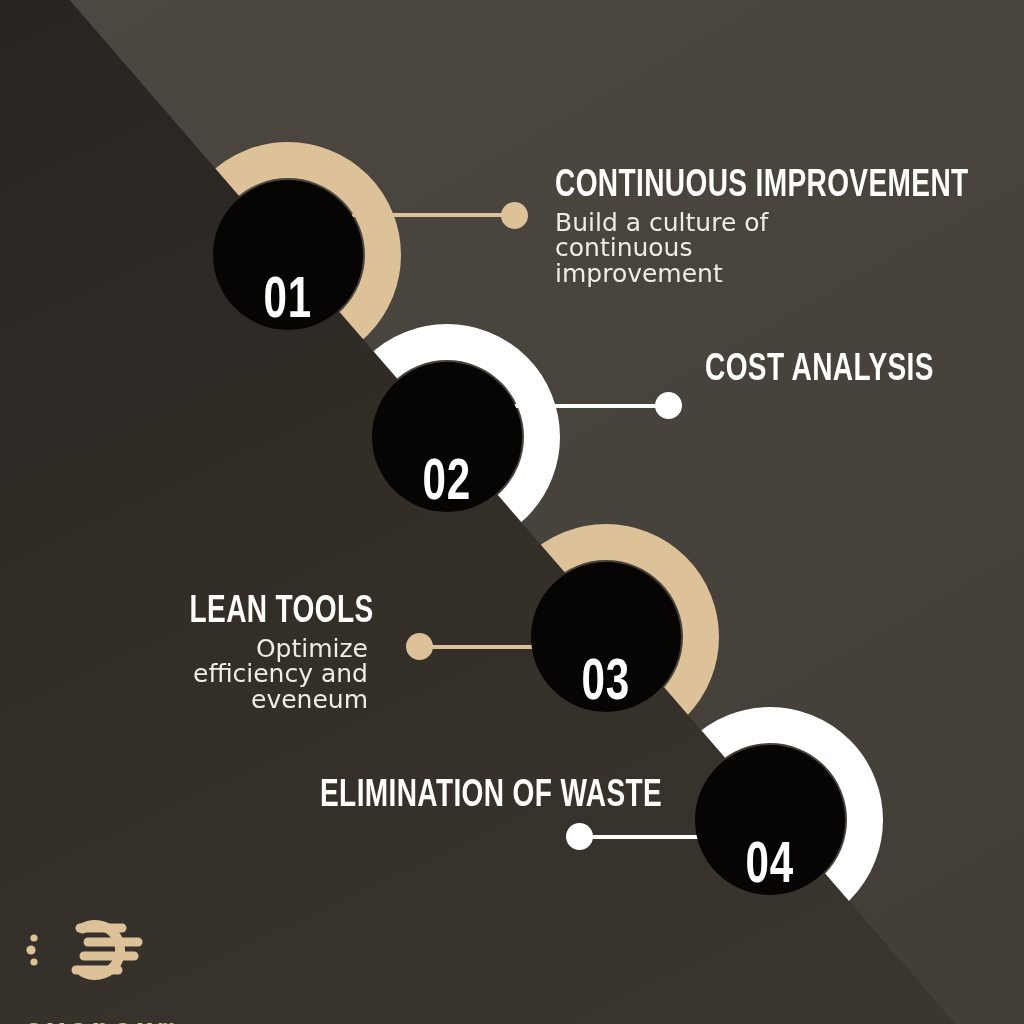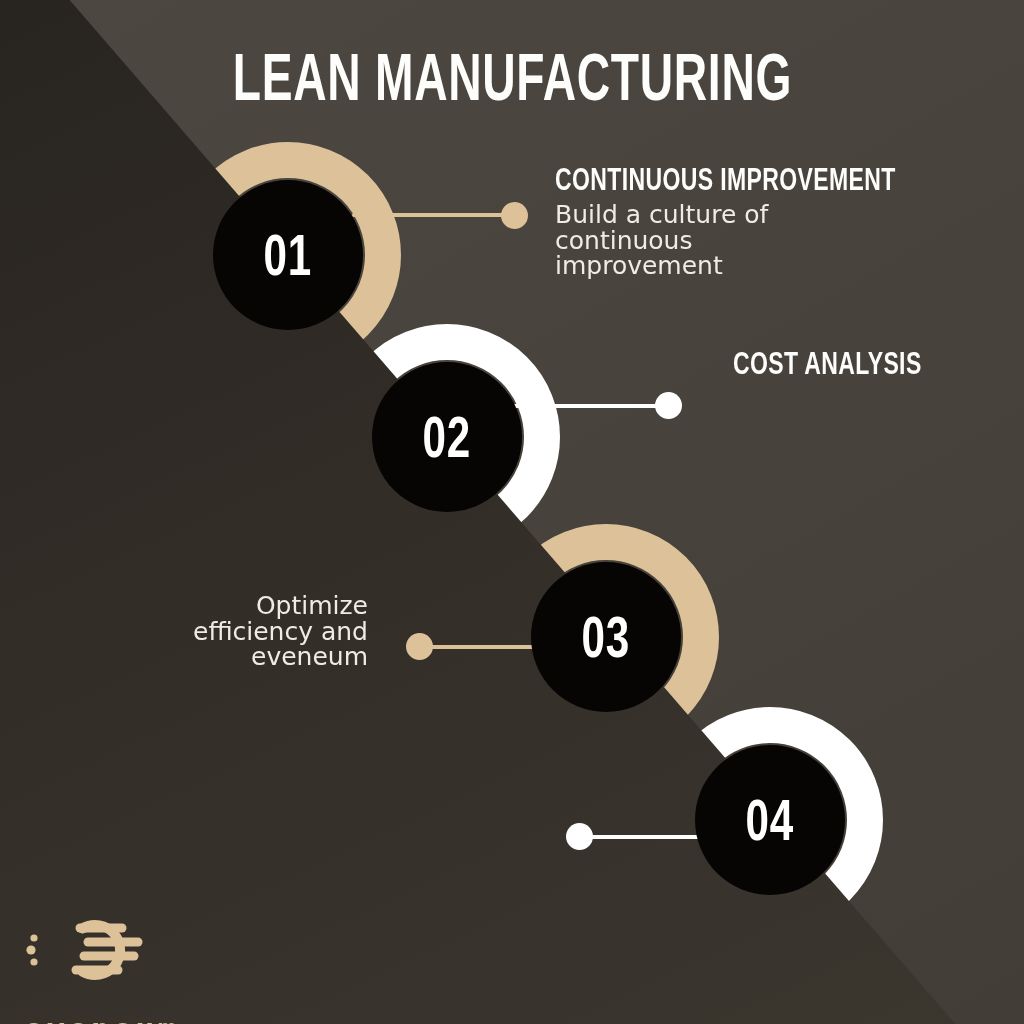--- a/index.html
+++ b/index.html
@@ -20,21 +20,21 @@
   .ring.r4{left:657px;top:707px;}
   
   .diagonal{
     position:absolute;inset:0;
     background:linear-gradient(155deg,#282420 0%,#322d27 45%,#3b362e 100%);
     clip-path:polygon(0 0, 6.8% 0, 93.3% 100%, 0 100%);
   }
   .steps-layer{position:absolute;inset:0;}
   .bubble{
     position:absolute;width:150px;height:150px;border-radius:50%;
-    background:#070503;display:flex;align-items:center;justify-content:center;
+    background:#070503;display:flex;align-items:flex-end;justify-content:center;
   }
   .bubble.b1{left:213px;top:180px;}
   .bubble.b2{left:372px;top:362px;}
   .bubble.b3{left:531px;top:562px;}
   .bubble.b4{left:695px;top:745px;}
   .num{
     color:#ffffff;font-size:57px;font-weight:800;letter-spacing:1px;
     transform:scaleX(.74);transform-origin:center;
   }
   .line{position:absolute;height:4px;border-radius:2px;}
@@ -46,21 +46,21 @@
   .cdot.d1{left:501px;top:202px;}
   .cdot.d2{left:655px;top:392px;}
   .cdot.d3{left:406px;top:633px;}
   .cdot.d4{left:566px;top:823px;}
   .tblock{position:absolute;}
   .tblock.t1{left:555px;top:162px;width:380px;text-align:left;}
   .tblock.t2{left:704px;top:346px;width:320px;text-align:center;}
   .tblock.t3{left:118px;top:588px;width:250px;text-align:right;}
   .tblock.t4{left:187px;top:772px;width:310px;text-align:right;}
   .tblock h2{
-    margin:0;color:#fdfdfc;font-size:32px;line-height:1.1;font-weight:800;white-space:nowrap;
+    margin:0;color:#fdfdfc;font-size:39px;line-height:1.1;font-weight:800;white-space:nowrap;
   }
   .tblock h2 .squeeze{display:inline-block;transform:scaleX(.72);letter-spacing:.5px;}
   .t1 h2 .squeeze,.t2 h2 .squeeze{transform-origin:left center;}
   .t3 h2 .squeeze,.t4 h2 .squeeze{transform-origin:right center;}
   .tblock p{
     margin:5px 0 0 0;color:#efece6;font-size:25px;line-height:25.5px;
     font-family:"DejaVu Sans",sans-serif;white-space:pre-line;
   }
   .tblock.t4 p{line-height:28px;}
   .title{
@@ -82,23 +82,20 @@
 
   <div class="rings-layer">
     <div class="ring r1" style="border-color: rgb(220, 193, 153);"></div>
     <div class="ring r2" style="border-color: rgb(255, 255, 255);"></div>
     <div class="ring r3" style="border-color: rgb(220, 193, 153);"></div>
     <div class="ring r4" style="border-color: rgb(255, 255, 255);"></div>
   </div>
 
   <div class="diagonal"></div>
 
-  <div class="title">
-    <span class="squeeze">LEAN MANUFACTURING</span>
-  </div>
 
   <div class="steps-layer">
 
     <div>
       <div class="line l1" style="background: rgb(220, 193, 153);"></div>
       <div class="cdot d1" style="background: rgb(220, 193, 153);"></div>
       <div class="bubble b1">
         <span class="num">01</span>
       </div>
       <div class="tblock t1">
@@ -120,33 +117,35 @@
       </div>
     </div>
 
     <div>
       <div class="line l3" style="background: rgb(220, 193, 153);"></div>
       <div class="cdot d3" style="background: rgb(220, 193, 153);"></div>
       <div class="bubble b3">
         <span class="num">03</span>
       </div>
       <div class="tblock t3">
+        <h2><span class="squeeze">LEAN TOOLS</span></h2>
         <p>Optimize
 efficiency and
 eveneum</p>
       </div>
     </div>
 
     <div>
       <div class="line l4" style="background: rgb(255, 255, 255);"></div>
       <div class="cdot d4" style="background: rgb(255, 255, 255);"></div>
       <div class="bubble b4">
         <span class="num">04</span>
       </div>
       <div class="tblock t4">
+        <h2><span class="squeeze">ELIMINATION OF WASTE</span></h2>
       </div>
     </div>
 
   </div>
 
   <div class="brand">
     <svg width="120" height="76" viewBox="0 0 120 76" fill="none" style="color: rgb(220, 193, 153);">
       <g class="logo-ink">
         <circle cx="10" cy="26" r="3.6" fill="currentColor"></circle>
         <circle cx="7" cy="38" r="4.6" fill="currentColor"></circle>

